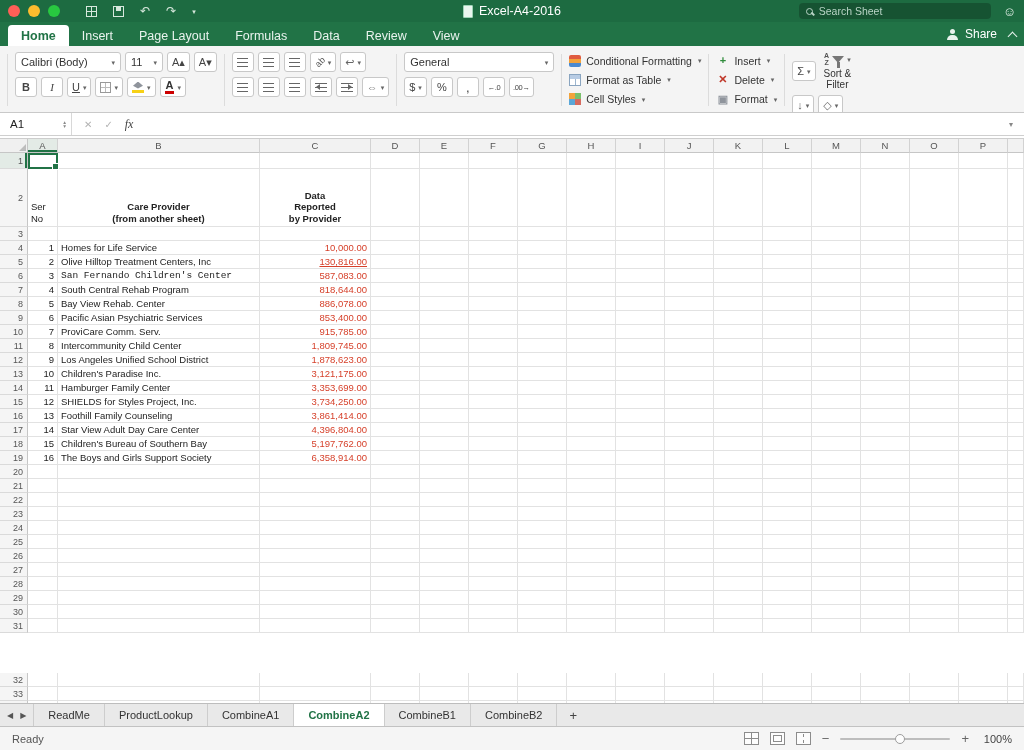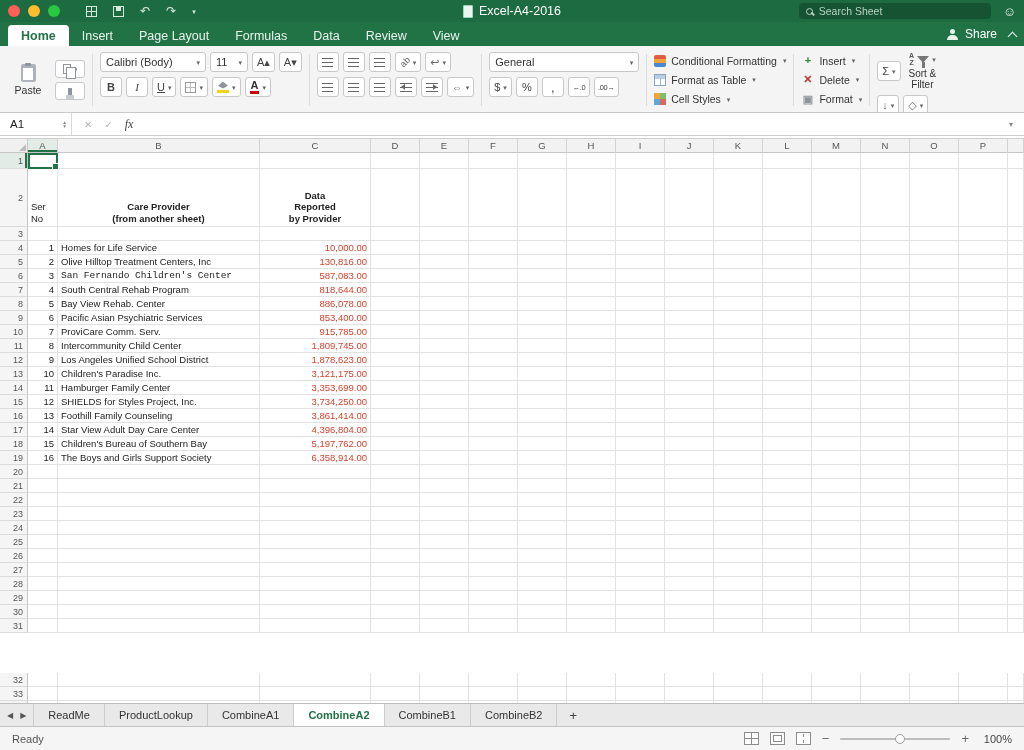--- a/index.html
+++ b/index.html
@@ -185,35 +185,20 @@
       <span style="display:flex;align-items:center;gap:5px">
         <span class="person"></span>
         <span>Share</span>
       </span>
       <span class="collapse-chev"></span>
     </div>
   </div>
 
   <div class="ribbon">
 
-    <div class="rg clipgroup" style="flex-direction:row">
-      <div class="paste">
-        <span class="clipb"></span>
-        <span>Paste</span>
-      </div>
-      <div class="minicol">
-        <div class="mini">
-          <span class="copyic"></span>
-          <span class="chev">▾</span>
-        </div>
-        <div class="mini">
-          <span class="brushic"></span>
-        </div>
-      </div>
-    </div>
 
     <div class="vsep"></div>
 
     <div class="rg">
       <div class="rrow">
         <div class="combo w106">
           <span>Calibri (Body)</span>
           <span class="chev">▾</span>
         </div>
         <div class="combo w38">
@@ -511,21 +496,21 @@
           <div class="cell" style="width: 49px;"></div>
           <div class="cell" style="width: 49px;"></div>
           <div class="cell" style="width: 49px;"></div>
           <div class="cell" style="width: 49px;"></div>
           <div class="cell" style="width: 16px;"></div>
         </div>
         <div class="grow" style="height: 14px;">
           <div class="rowh">5</div>
           <div class="cell num" style="width: 30px;">2</div>
           <div class="cell" style="width: 202px;">Olive Hilltop Treatment Centers, Inc</div>
-          <div class="cell num red" style="width: 111px;">130,816.00</div>
+          <div class="cell num red" style="width: 111px; text-decoration: underline;">130,816.00</div>
           <div class="cell" style="width: 49px;"></div>
           <div class="cell" style="width: 49px;"></div>
           <div class="cell" style="width: 49px;"></div>
           <div class="cell" style="width: 49px;"></div>
           <div class="cell" style="width: 49px;"></div>
           <div class="cell" style="width: 49px;"></div>
           <div class="cell" style="width: 49px;"></div>
           <div class="cell" style="width: 49px;"></div>
           <div class="cell" style="width: 49px;"></div>
           <div class="cell" style="width: 49px;"></div>

